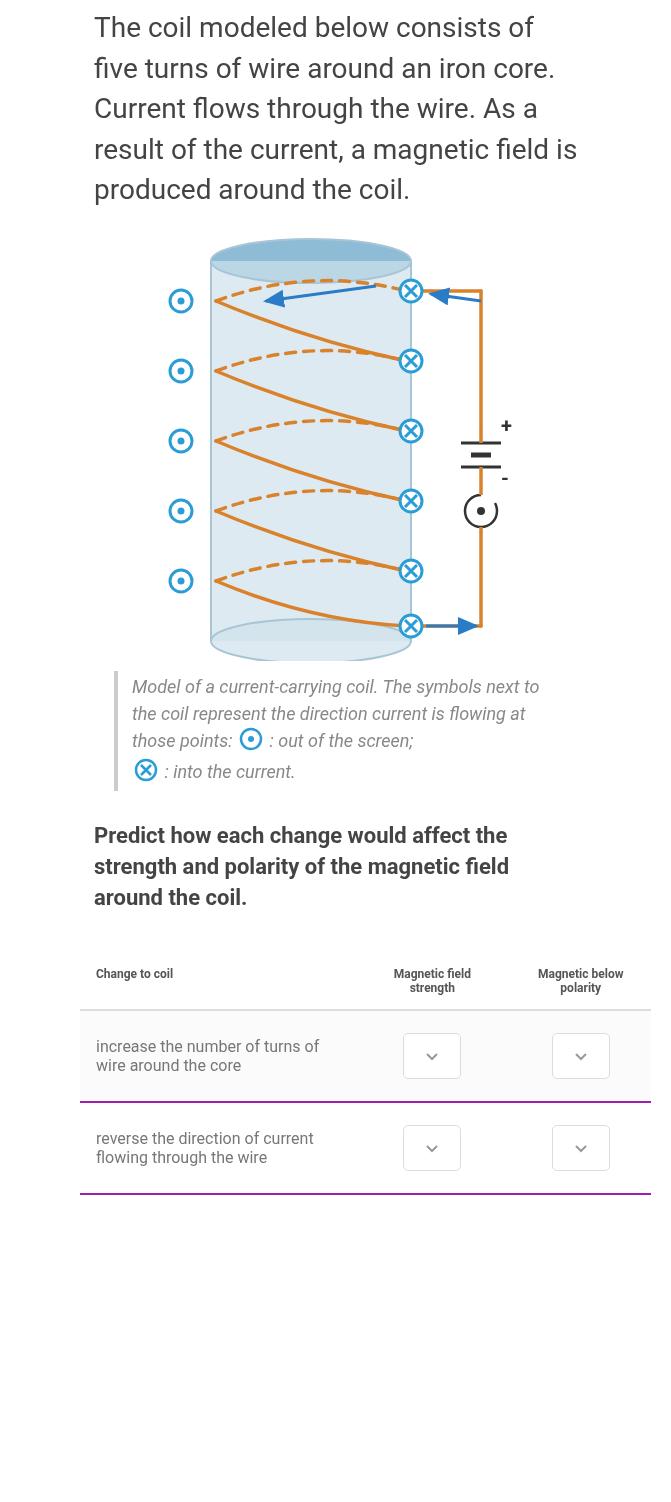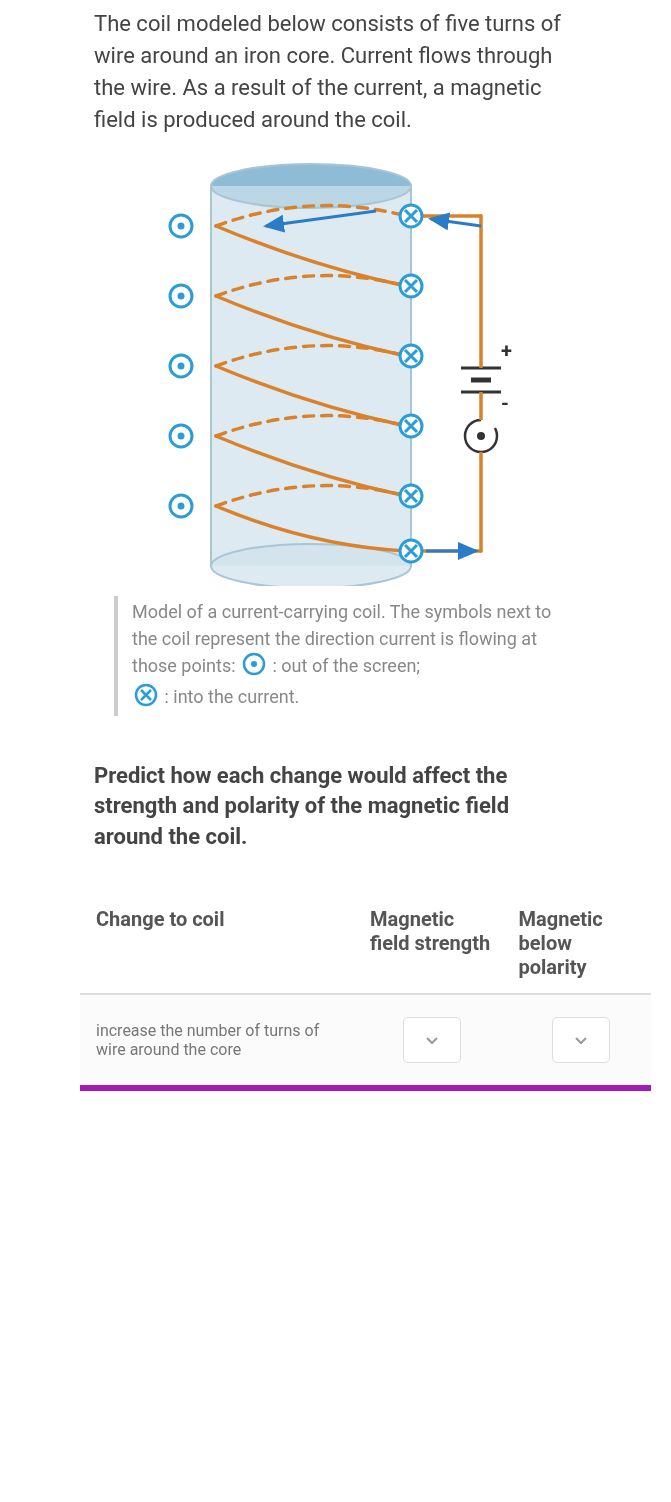--- a/index.html
+++ b/index.html
@@ -7,75 +7,76 @@
     font-family: -apple-system, BlinkMacSystemFont, "Segoe UI", Roboto, "Helvetica Neue", Arial, sans-serif;
     background: #fff;
     color: #3a3a3a;
     width: 671px;
     padding: 0;
   }
   .content {
     padding: 8px 20px 40px 20px;
   }
   .intro {
-    font-size: 22px;
+    font-size: 28px;
     line-height: 1.45;
     color: #444;
     margin: 0 70px 20px 74px;
   }
   .figure-wrap {
     display: flex;
     justify-content: center;
     margin: 20px 0 10px 0;
   }
   .caption-block {
     margin: 0 90px 30px 94px;
     border-left: 4px solid #ccc;
     padding: 2px 0 2px 14px;
   }
   .caption-text {
+    font-style: italic;
     color: #888;
     font-size: 18px;
     line-height: 1.5;
   }
   .caption-text .inline-icon {
     display: inline-block;
     vertical-align: middle;
     margin: 0 2px;
   }
   .prompt {
     font-size: 22px;
     line-height: 1.4;
     font-weight: 700;
     color: #444;
-    margin: 45px 70px 40px 74px;
+    margin: 30px 70px 40px 74px;
   }
   .table-wrap {
     margin-left: 60px;
     margin-right: 0;
   }
   table {
     width: 100%;
     border-collapse: collapse;
   }
   th {
     text-align: left;
-    font-size: 20px;
+    font-size: 12px;
     font-weight: 700;
     color: #555;
     padding: 14px 8px 14px 16px;
     vertical-align: top;
     border-bottom: 2px solid #ddd;
   }
-  th.center { text-align: left; }
+  th.center { text-align: center; }
   td {
     padding: 22px 8px 22px 16px;
     font-size: 16px;
     color: #777;
-    border-bottom: 6px solid #a21caf;
+    border-bottom: 2px solid #a21caf;
     vertical-align: middle;
     margin-top: 18px;
   }
   td.center { text-align: center; }
   tbody tr:nth-child(odd) td { background: #fbfbfb; }
   tbody tr:nth-child(even) td { background: #fff; }
   .col-change { width: 48%; }
   .col-strength { width: 26%; }
   .col-polarity { width: 26%; }
   .dropdown {
@@ -251,17 +252,34 @@
             </div>
           </td>
           <td class="center">
             <div class="dropdown">
               <svg class="chev" viewBox="0 0 14 14">
                   <path d="M2 5 L7 10 L12 5"></path>
                 </svg>
             </div>
           </td>
         </tr>
+        <tr>
+          <td>reverse the direction of current flowing through the wire</td>
+          <td class="center">
+            <div class="dropdown">
+              <svg class="chev" viewBox="0 0 14 14">
+                  <path d="M2 5 L7 10 L12 5"></path>
+                </svg>
+            </div>
+          </td>
+          <td class="center">
+            <div class="dropdown">
+              <svg class="chev" viewBox="0 0 14 14">
+                  <path d="M2 5 L7 10 L12 5"></path>
+                </svg>
+            </div>
+          </td>
+        </tr>
       </tbody>
     </table>
   </div>
 
 </div>
 
 </body></html>

